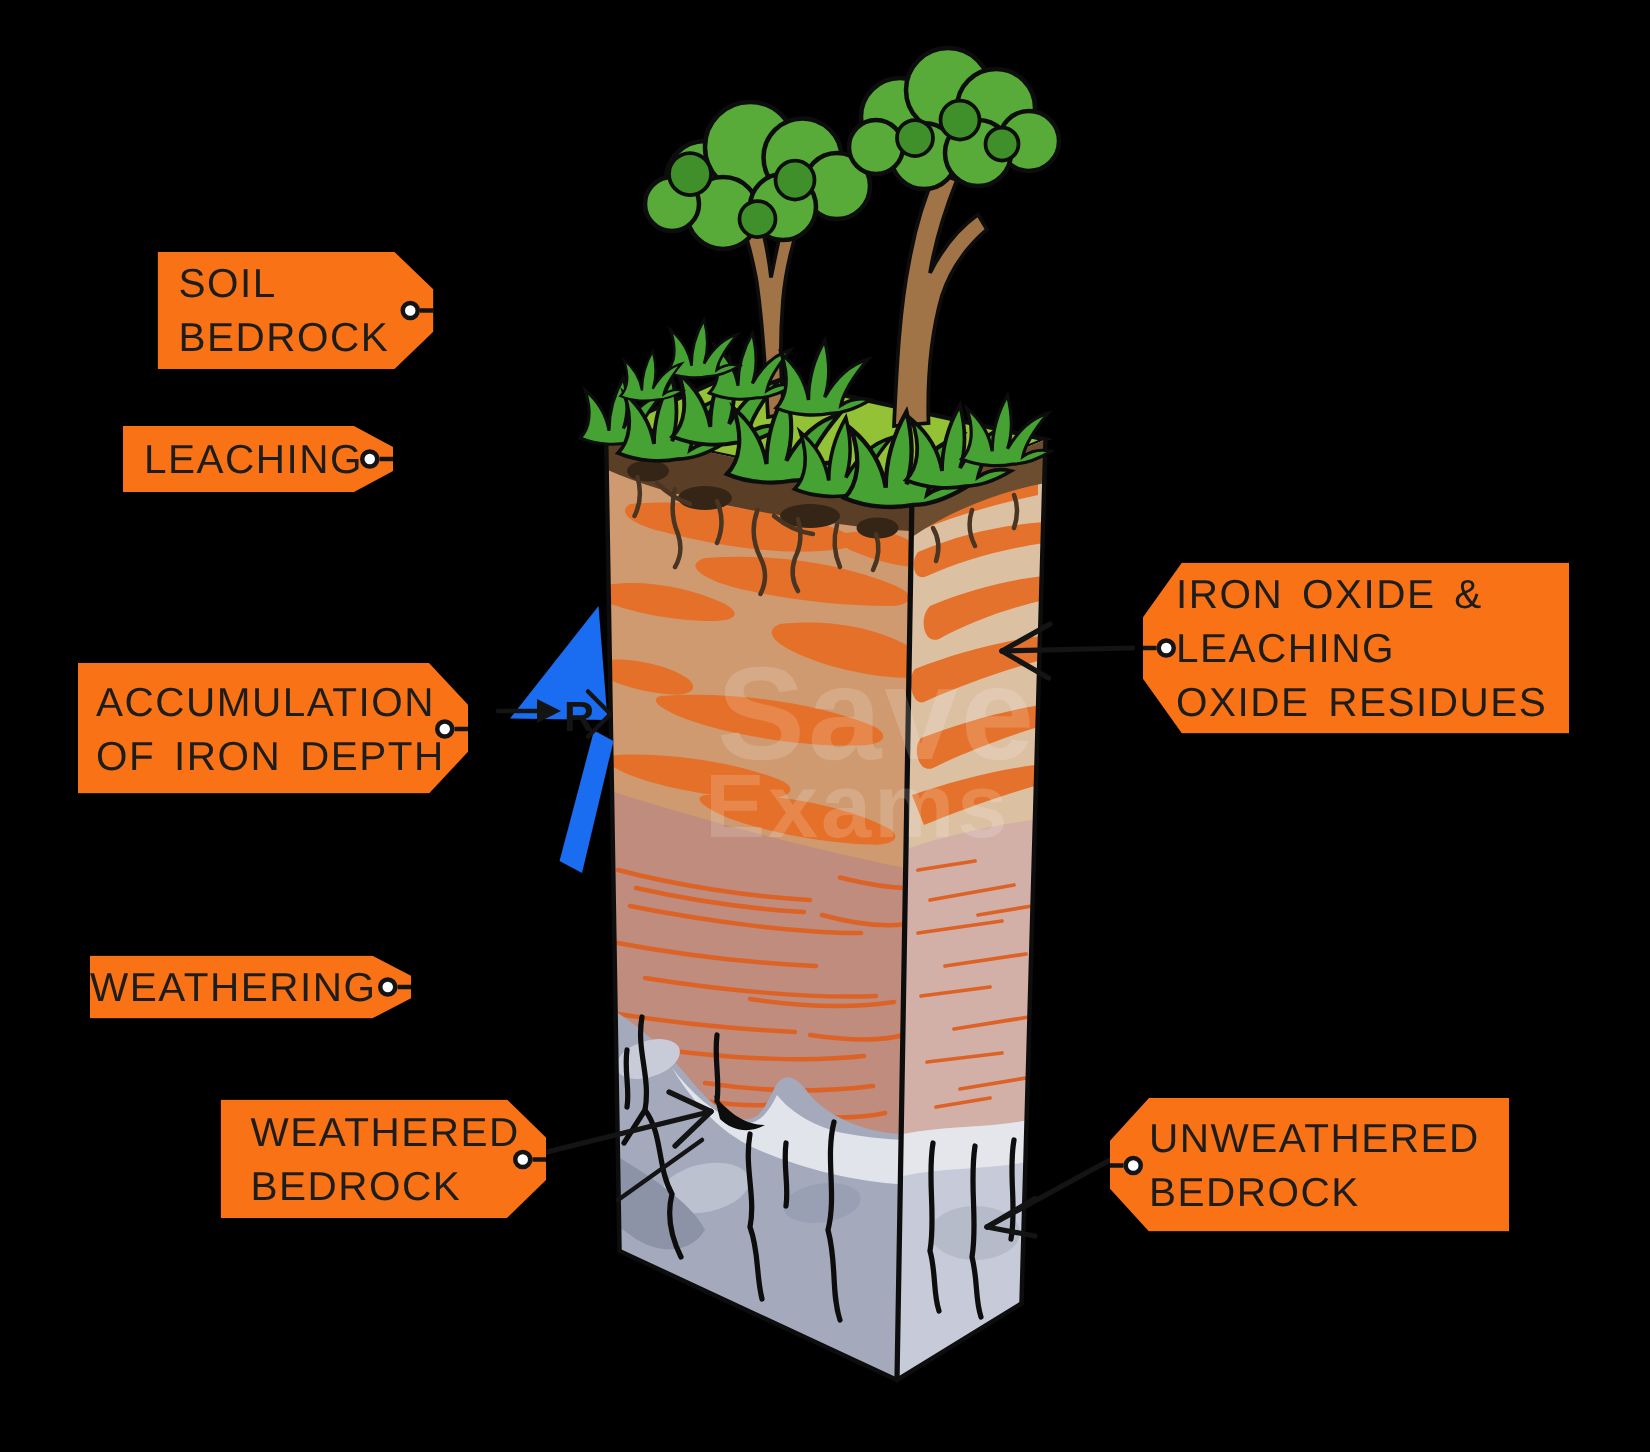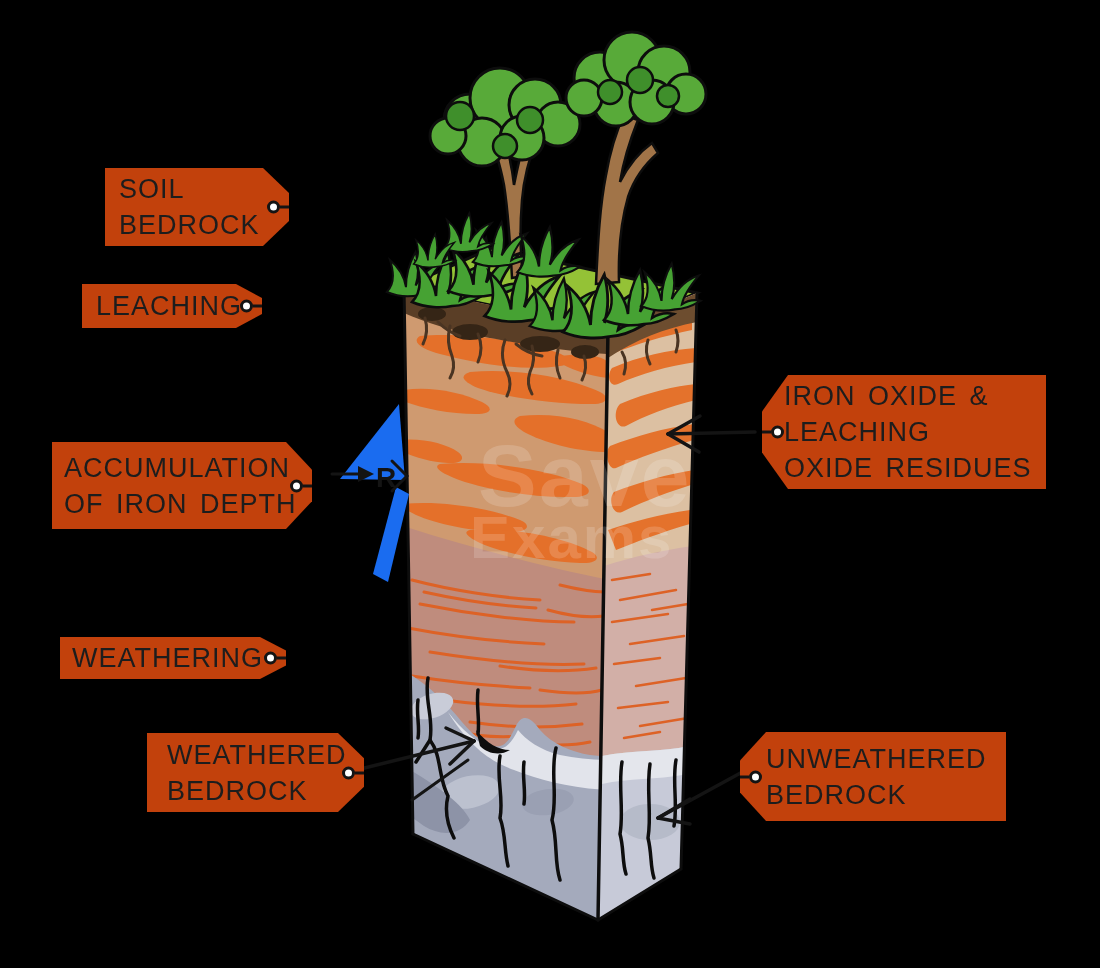--- a/index.html
+++ b/index.html
@@ -1,19 +1,19 @@
 <!DOCTYPE html>
 <html><head>
 <meta charset="utf-8">
 <style>
   html,body{margin:0;padding:0;background:#000;}
   .stage{position:relative;width:1100px;height:968px;background:#000;overflow:hidden;
          font-family:"Liberation Sans", sans-serif;}
   svg{position:absolute;left:0;top:0;}
-  .tag{position:absolute;background:#c2410c;color:#1d1d1d;
+  .tag{position:absolute;background:#f97316;color:#1d1d1d;
        display:flex;flex-direction:column;justify-content:center;
        font-size:27px;letter-spacing:1px;word-spacing:4px;line-height:36px;
        white-space:nowrap;filter:drop-shadow(2px 4px 0 rgba(125,125,125,.5));}
   .tag.left{clip-path:polygon(0 0, calc(100% - 26px) 0, 100% 32%, 100% 68%, calc(100% - 26px) 100%, 0 100%);}
   .tag.right{clip-path:polygon(26px 0, 100% 0, 100% 100%, 26px 100%, 0 68%, 0 32%);}
   .hole{position:absolute;top:50%;width:7px;height:7px;border:3px solid #141414;
         border-radius:50%;background:#fff;transform:translateY(-50%);}
   .tag.left .hole{right:9px;}
   .tag.right .hole{left:9px;}
   .string{position:absolute;top:50%;height:3px;width:9px;background:#141414;transform:translateY(-50%);}
@@ -261,21 +261,21 @@
   <span class="string"></span>
 </div>
 
 <div class="tag left" style="left:52px;top:442px;width:248px;height:87px;padding-left:12px;">
   <span>ACCUMULATION</span>
   <span>OF IRON DEPTH</span>
   <span class="hole"></span>
   <span class="string"></span>
 </div>
 
-<div class="tag left" style="left:60px;top:637px;width:214px;height:42px;padding-left:12px;">
+<div class="tag left" style="left:60px;top:637px;width:214px;height:42px;">
   <span>WEATHERING</span>
   <span class="hole"></span>
   <span class="string"></span>
 </div>
 
 <div class="tag left" style="left:147px;top:733px;width:197px;height:79px;padding-left:20px;justify-content:center;">
   <span>WEATHERED</span>
   <span>BEDROCK</span>
   <span class="hole"></span>
   <span class="string"></span>

